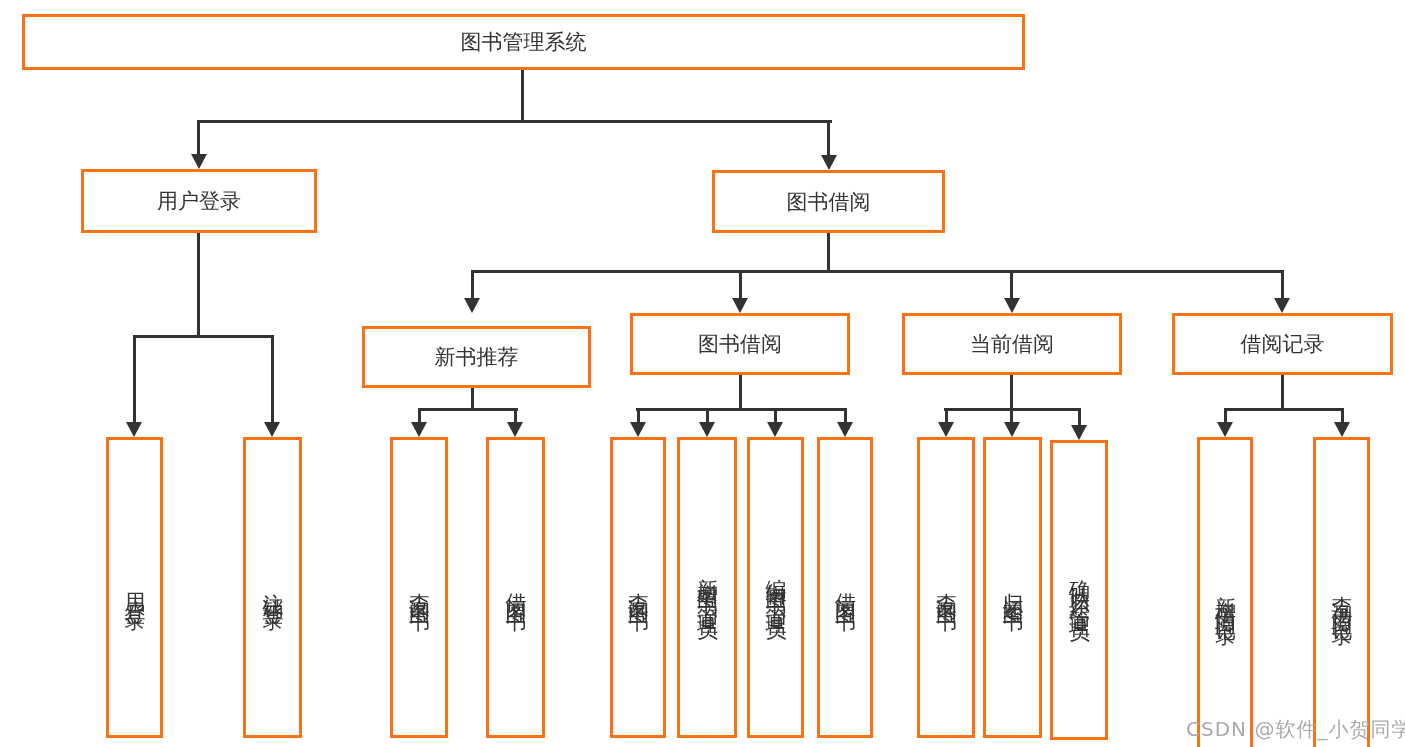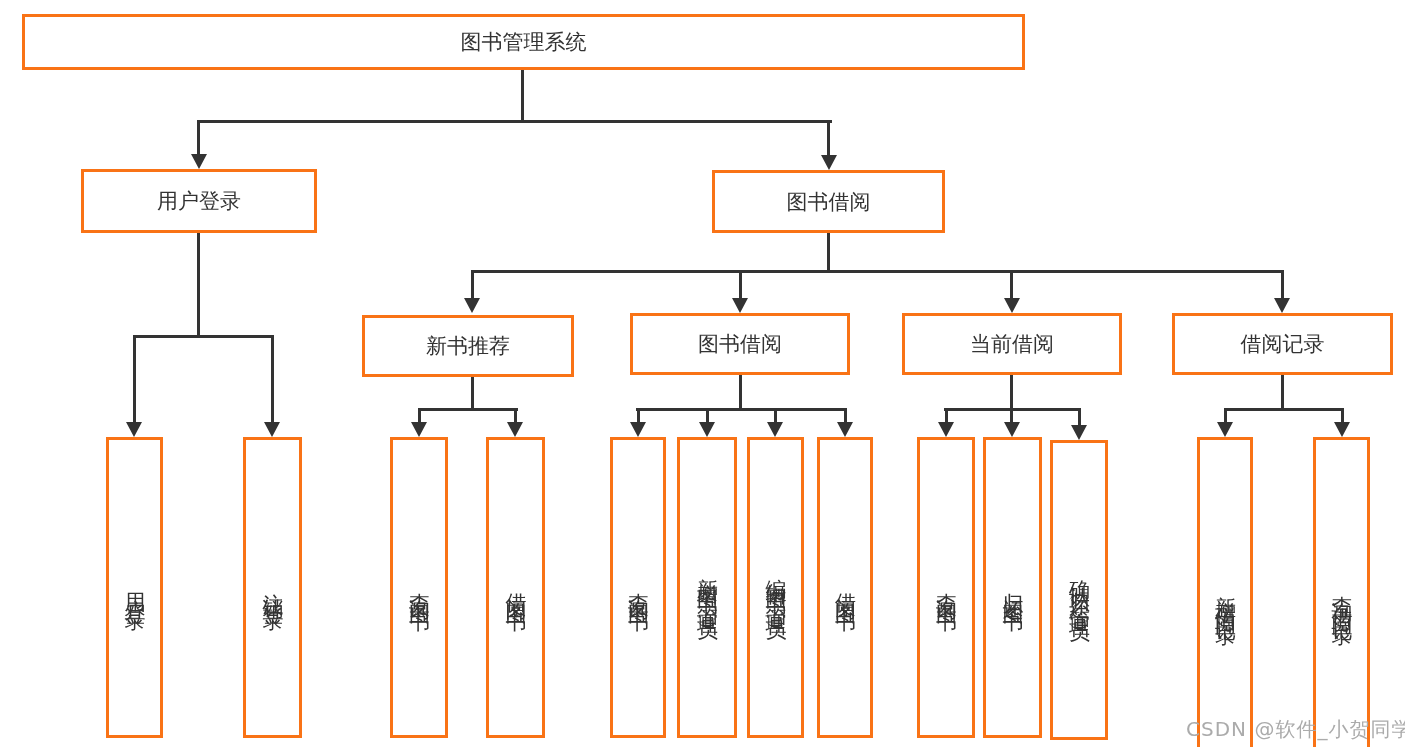--- a/index.html
+++ b/index.html
@@ -31,21 +31,21 @@
 </head>
 <body>
 
 <div class="canvas">
 
   <div class="node" style="left:22px;top:14px;width:1003px;height:56px;">图书管理系统</div>
 
   <div class="node" style="left:81px;top:169px;width:236px;height:64px;">用户登录</div>
   <div class="node" style="left:712px;top:170px;width:233px;height:63px;">图书借阅</div>
 
-  <div class="node" style="left:362px;top:315px;width:212px;height:62px;">新书推荐</div>
+  <div class="node" style="left:362px;top:326px;width:229px;height:62px;">新书推荐</div>
   <div class="node" style="left:902px;top:313px;width:220px;height:62px;">当前借阅</div>
   <div class="node" style="left:630px;top:313px;width:220px;height:62px;">图书借阅</div>
   <div class="node" style="left:1172px;top:313px;width:221px;height:62px;">借阅记录</div>
 
   <div class="node leaf" style="left:106px;top:437px;width:57px;height:301px;">用户登录</div>
   <div class="node leaf" style="left:243px;top:437px;width:59px;height:301px;">注销登录</div>
 
   <div class="node leaf" style="left:390px;top:437px;width:58px;height:301px;">查询图书</div>
   <div class="node leaf" style="left:486px;top:437px;width:59px;height:301px;">借阅图书</div>
 

